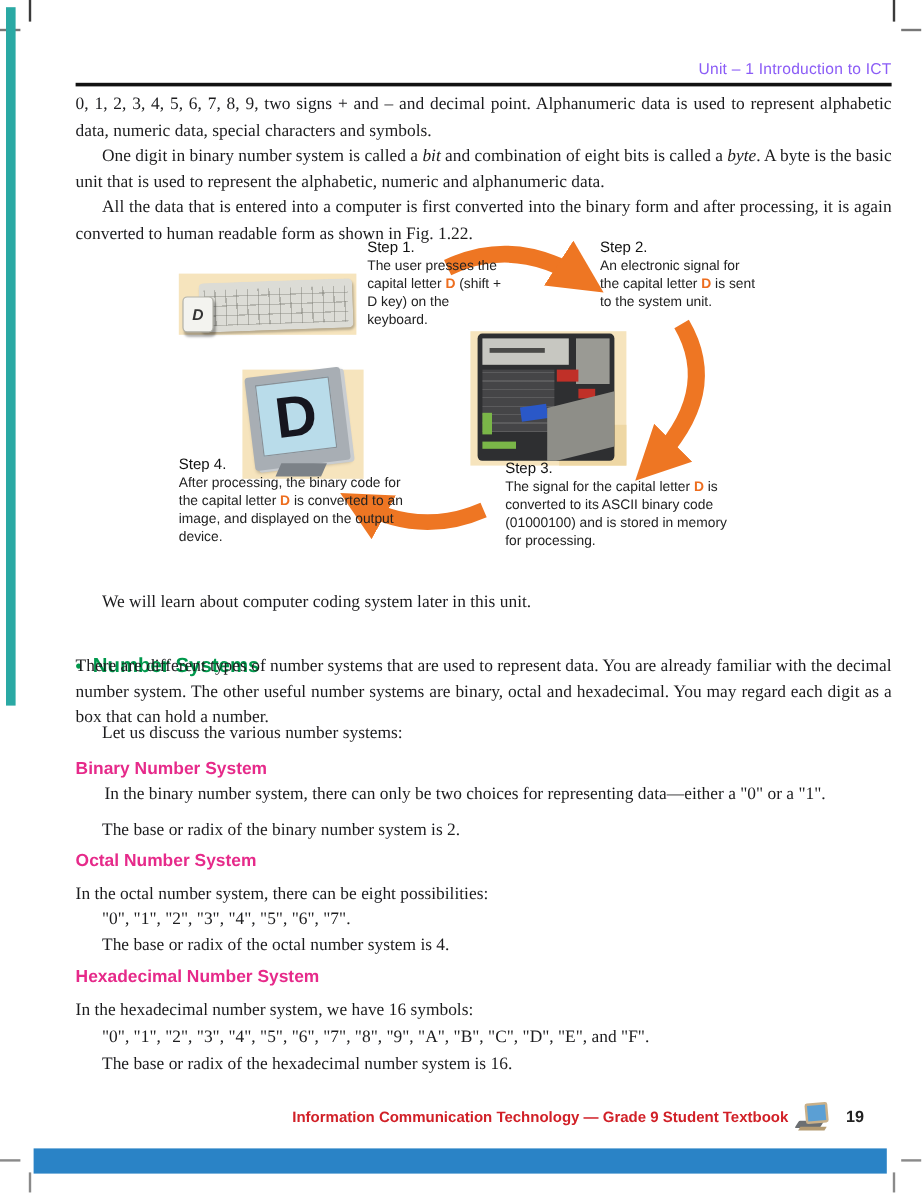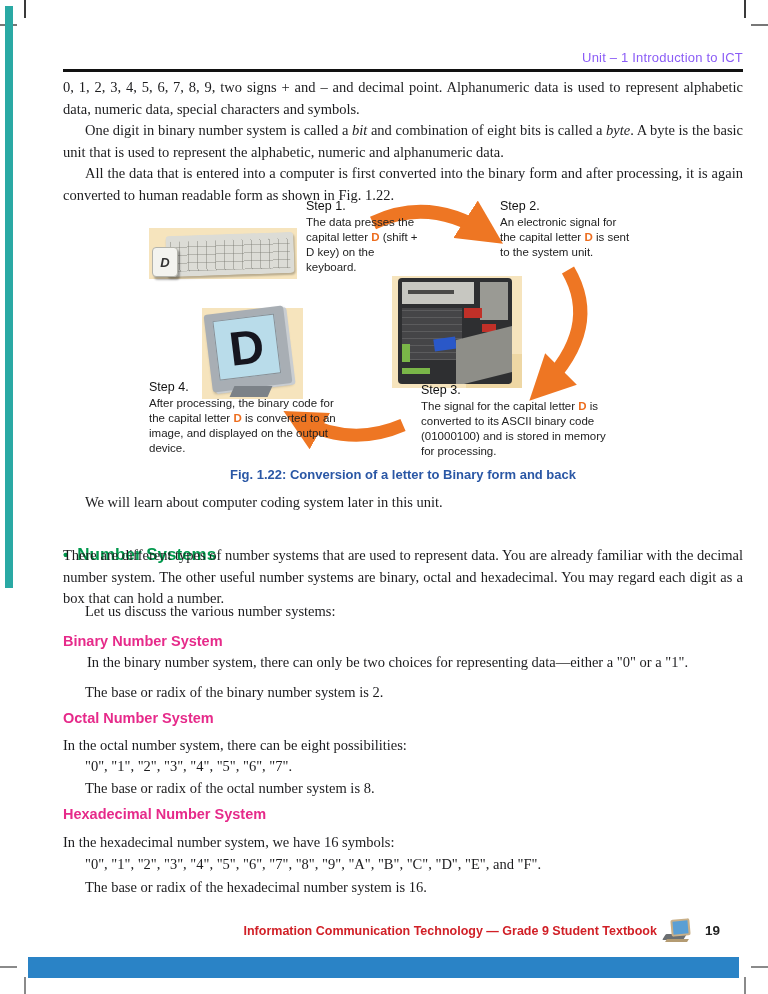--- a/index.html
+++ b/index.html
@@ -138,57 +138,56 @@
         <path d="M0 0 L4 2 L0 4 z" fill="#ee7623"></path>
       </marker>
     </defs>
     <path d="M 233 33 Q 290 6 348 44" fill="none" stroke="#ee7623" stroke-width="14" marker-end="url(#ah)"></path>
     <path d="M 428 80 Q 462 138 402 198" fill="none" stroke="#ee7623" stroke-width="14" marker-end="url(#ah)"></path>
     <path d="M 263 235 Q 210 258 158 229" fill="none" stroke="#ee7623" stroke-width="13" marker-end="url(#ah)"></path>
   </svg>
 
   <div class="stepbox" style="left:306px;top:199px;width:122px;">
     <div class="lbl">Step 1.</div>
-    <span>The data presses the capital letter </span><span class="dletter">D</span><span> (shift + D key) on the keyboard.</span>
+    <span>The user presses the capital letter </span><span class="dletter">D</span><span> (shift + D key) on the keyboard.</span>
   </div>
 
   <div class="stepbox" style="left:500px;top:199px;width:132px;">
     <div class="lbl">Step 2.</div>
     <span>An electronic signal for the capital letter </span><span class="dletter">D</span><span> is sent to the system unit.</span>
   </div>
 
   <div class="stepbox" style="left:421px;top:383px;width:198px;">
     <div class="lbl">Step 3.</div>
     <span>The signal for the capital letter </span><span class="dletter">D</span><span> is converted to its ASCII binary code (01000100) and is stored in memory for processing.</span>
   </div>
 
   <div class="stepbox" style="left:149px;top:380px;width:192px;">
     <div class="lbl">Step 4.</div>
     <span>After processing, the binary code for the capital letter </span><span class="dletter">D</span><span> is converted to an image, and displayed on the output device.</span>
   </div>
 
-  <div class="fig-caption">Fig. 1.22: Conversion of a letter to Binary form and back</div>
 
   <p class="body-p indent" style="top:492px;">We will learn about computer coding system later in this unit.</p>
 
   <div class="green-h">
     <span class="blt">•</span><span>Number Systems</span>
   </div>
 
   <p class="body-p indent plain" style="top:601px;">Let us discuss the various number systems:</p>
   <p class="body-p" style="top:545px;">There are different types of number systems that are used to represent data. You are already familiar with the decimal number system. The other useful number systems are binary, octal and hexadecimal. You may regard each digit as a box that can hold a number.</p>
 
   <div class="pink-h" style="top:633px;">Binary Number System</div>
   <p class="body-p plain" style="top:652px;margin-left:24px;">In the binary number system, there can only be two choices for representing data—either a "0" or a "1".</p>
   <p class="body-p plain ind2" style="top:682px;">The base or radix of the binary number system is 2.</p>
 
   <div class="pink-h" style="top:710px;">Octal Number System</div>
   <p class="body-p plain" style="top:735px;">In the octal number system, there can be eight possibilities:</p>
   <p class="body-p plain ind2" style="top:756px;">"0", "1", "2", "3", "4", "5", "6", "7".</p>
-  <p class="body-p plain ind2" style="top:778px;">The base or radix of the octal number system is 8.</p>
+  <p class="body-p plain ind2" style="top:778px;">The base or radix of the octal number system is 4.</p>
 
   <div class="pink-h" style="top:806px;">Hexadecimal Number System</div>
   <p class="body-p plain" style="top:832px;">In the hexadecimal number system, we have 16 symbols:</p>
   <p class="body-p plain ind2" style="top:854px;">"0", "1", "2", "3", "4", "5", "6", "7", "8", "9", "A", "B", "C", "D", "E", and "F".</p>
   <p class="body-p plain ind2" style="top:877px;">The base or radix of the hexadecimal number system is 16.</p>
 
   <div class="footer">
     <span class="ft-text">Information Communication Technology — Grade 9 Student Textbook</span>
     <span class="laptop">
       <span class="kbd"></span>

